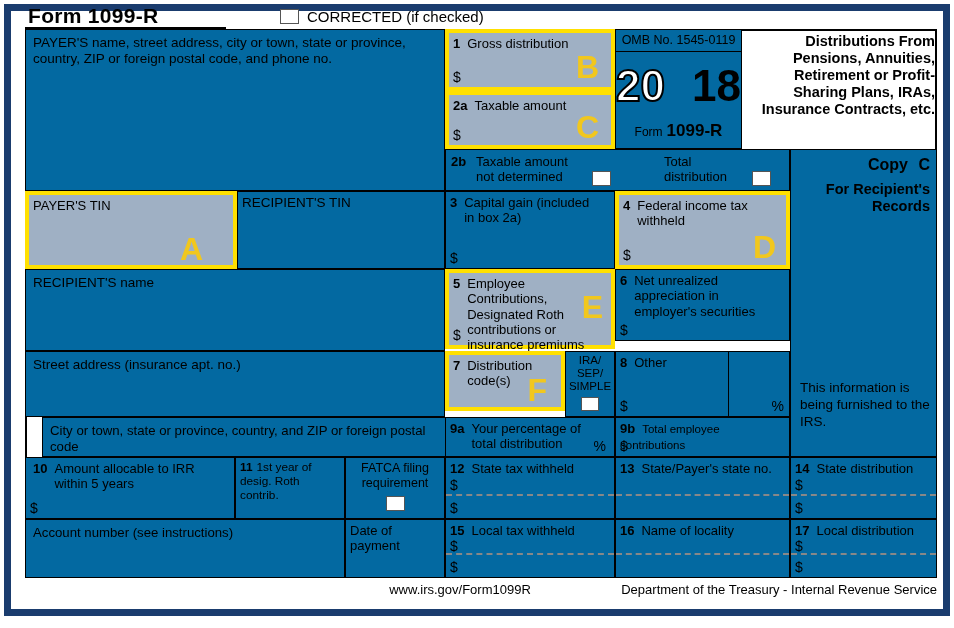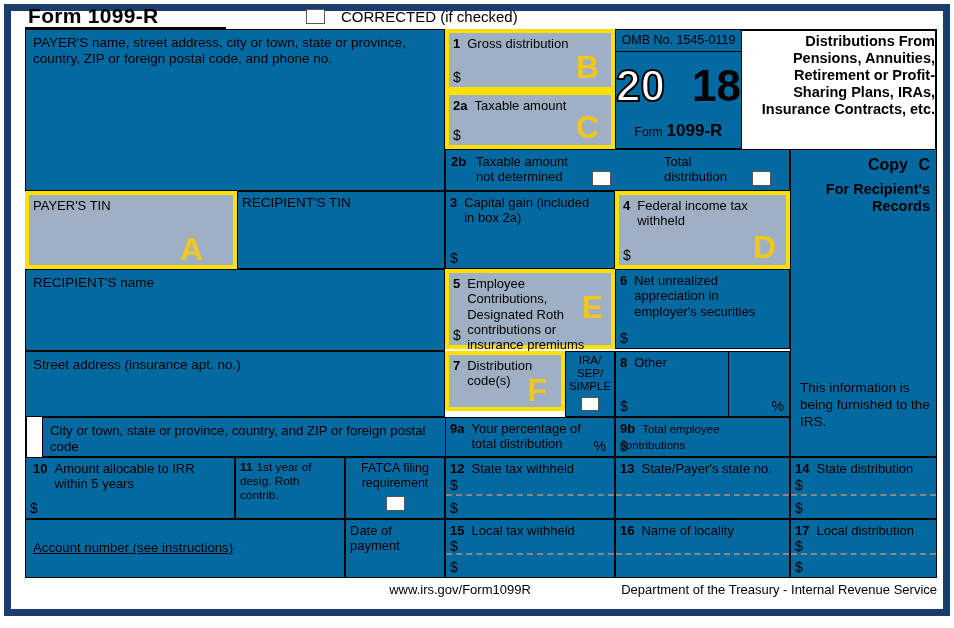--- a/index.html
+++ b/index.html
@@ -8,21 +8,21 @@
     --letter-color:#F1C71E;
     --frame-color:#1A3C6E;
   }
   *{box-sizing:border-box;}
   body{margin:0;background:#fff;}
   .page{position:relative;width:954px;height:628px;background:#fff;
         font-family:"Liberation Sans","DejaVu Sans",sans-serif;color:#000;overflow:hidden;}
   .frame{position:absolute;left:4px;top:4px;width:946px;height:612px;border:7px solid var(--frame-color);}
   .title{position:absolute;left:28px;top:4px;font-size:21px;font-weight:bold;letter-spacing:.3px;}
   .title-underline{position:absolute;left:25px;top:27px;width:201px;border-top:2.5px solid #000;}
-  .corrected-row{position:absolute;left:306px;top:8px;display:flex;align-items:center;gap:16px;font-size:15px;}
+  .corrected-row{position:absolute;left:280px;top:8px;display:flex;align-items:center;gap:8px;font-size:15px;}
   .form-outline{position:absolute;left:25px;top:29px;width:912px;height:549px;border:2px solid #000;}
   .cell{position:absolute;border:1.5px solid #000;background:#0369a1;padding:3px 4px;font-size:13px;line-height:1.18;}
   .hl{background:var(--highlight-fill);border:4px solid var(--highlight-border);}
   .bnum{font-weight:bold;margin-right:7px;}
   .hl .lbl{font-weight:normal;}
   .dollar{position:absolute;left:4px;bottom:1px;font-size:14px;}
   .dollar2{position:absolute;left:4px;font-size:14px;}
   .pct{position:absolute;right:5px;bottom:1px;font-size:14px;}
   .letter{position:absolute;font-weight:bold;font-size:32px;color:var(--letter-color);line-height:1;}
   .cb{display:inline-block;width:19px;height:15px;border:1.6px solid #555;background:#fff;flex:none;}
@@ -125,21 +125,21 @@
   <div class="cell" style="left:25px;top:269px;width:420px;height:82px;padding:5px 7px;font-size:13.5px;">
     <span>RECIPIENT'S name</span>
   </div>
 
   <div class="cell hl" style="left:445px;top:269px;width:170px;height:80px;">
     <span class="bnum">5</span><span class="lbl" style="display:inline-block;width:122px;vertical-align:top;">Employee Contributions, Designated Roth contributions or insurance premiums</span>
     <span class="dollar">$</span>
     <span class="letter" style="right:8px;top:18px;">E</span>
   </div>
 
-  <div class="cell" style="left:615px;top:269px;width:175px;height:80px;">
+  <div class="cell" style="left:615px;top:269px;width:175px;height:72px;">
     <span class="bnum">6</span><span style="display:inline-block;width:134px;vertical-align:top;">Net unrealized appreciation in employer's securities</span>
     <span class="dollar">$</span>
   </div>
 
   <div class="cell" style="left:25px;top:351px;width:420px;height:66px;padding:5px 7px;font-size:13.5px;">
     <span>Street address (insurance apt. no.)</span>
   </div>
 
   <div class="cell hl" style="left:445px;top:351px;width:120px;height:60px;">
     <span class="bnum">7</span><span class="lbl" style="display:inline-block;width:76px;vertical-align:top;">Distribution code(s)</span>
@@ -198,21 +198,21 @@
     <span class="dash" style="top:36px;"></span>
   </div>
 
   <div class="cell" style="left:790px;top:457px;width:147px;height:62px;">
     <span class="bnum">14</span><span>State distribution</span>
     <span class="dollar2" style="top:19px;">$</span>
     <span class="dash" style="top:36px;"></span>
     <span class="dollar">$</span>
   </div>
 
-  <div class="cell" style="left:25px;top:519px;width:320px;height:59px;padding:20px 7px;font-size:13.2px;text-decoration:underline;">
+  <div class="cell" style="left:25px;top:519px;width:320px;height:59px;padding:5px 7px;font-size:13.2px;">
     <span>Account number (see instructions)</span>
   </div>
 
   <div class="cell" style="left:345px;top:519px;width:100px;height:59px;">
     <span style="display:inline-block;width:60px;">Date of payment</span>
   </div>
 
   <div class="cell" style="left:445px;top:519px;width:170px;height:59px;">
     <span class="bnum">15</span><span>Local tax withheld</span>
     <span class="dollar2" style="top:18px;">$</span>

